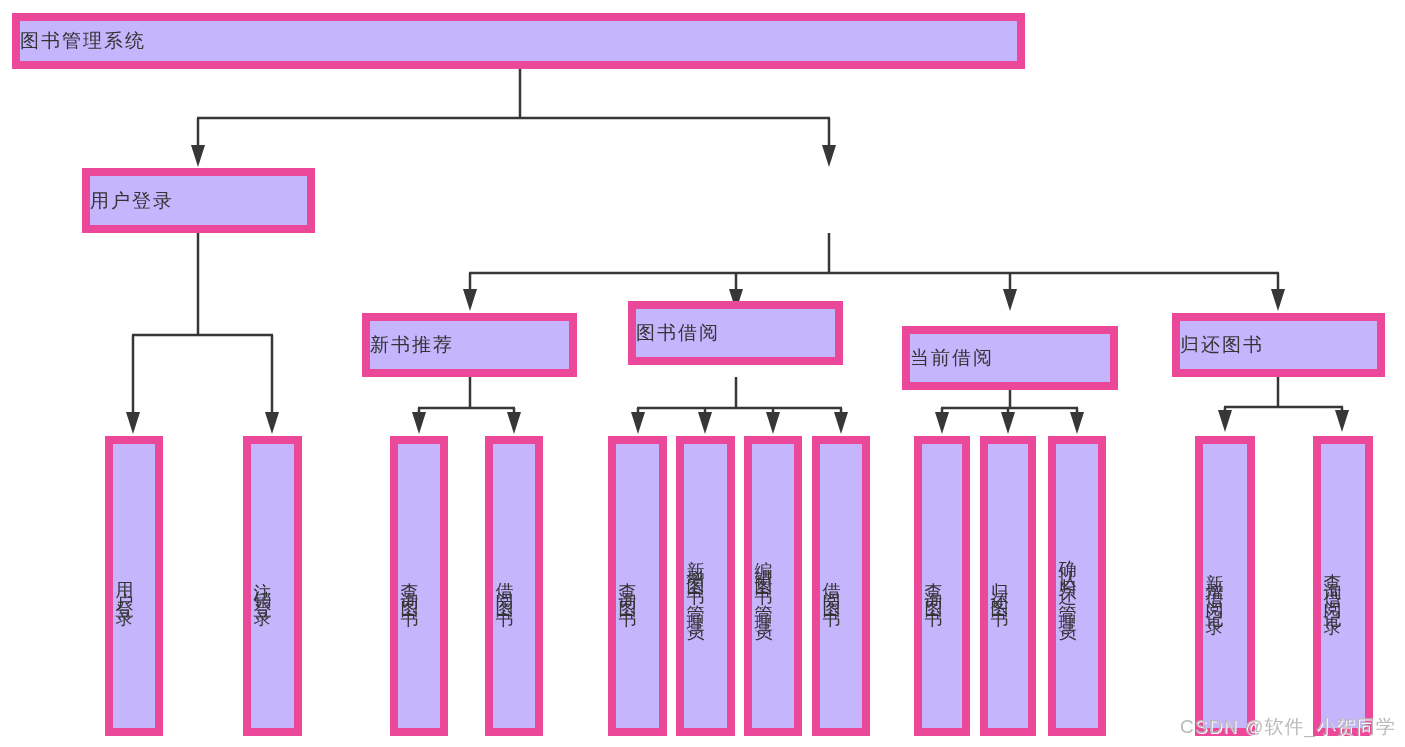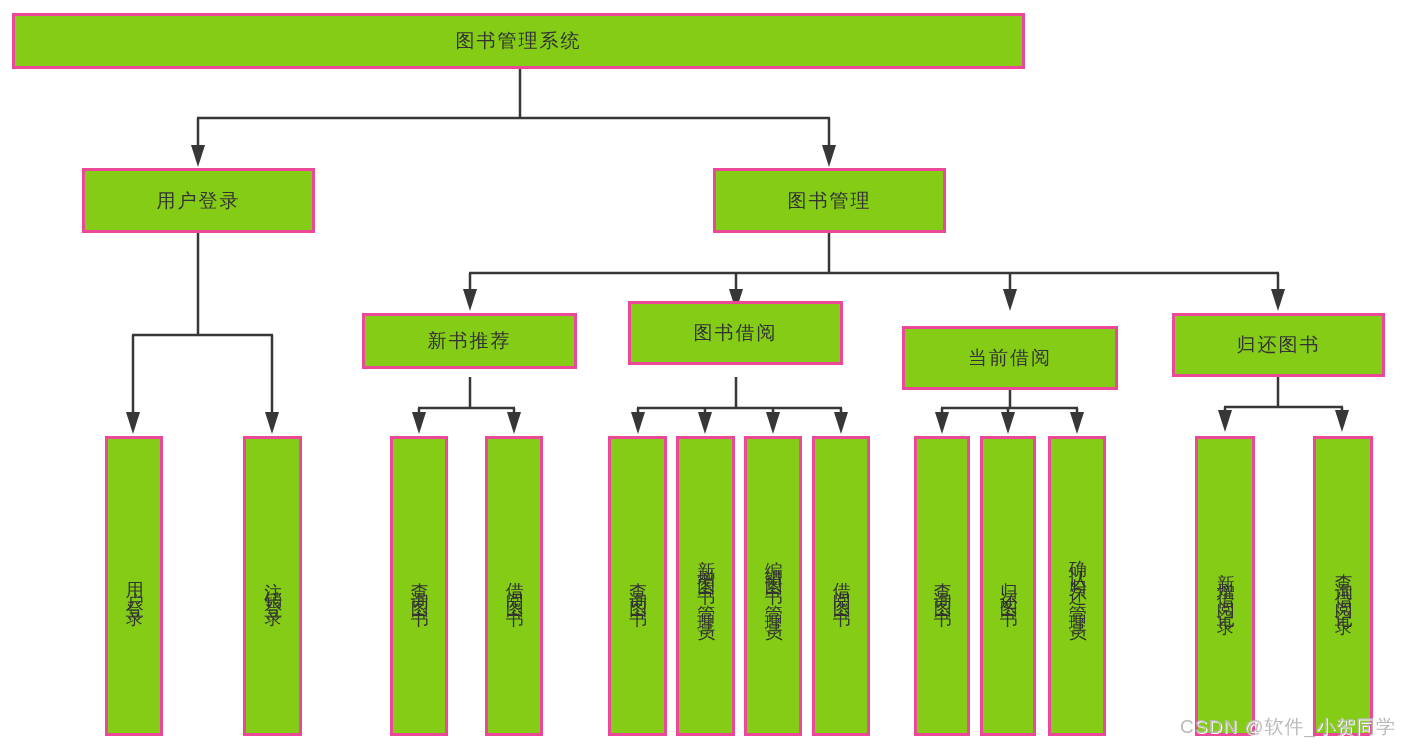--- a/index.html
+++ b/index.html
@@ -8,22 +8,22 @@
     width: 1405px; height: 747px;
     font-family: "Liberation Sans", sans-serif;
   }
   .stage {
     position: relative; width: 1405px; height: 747px;
     background: #ffffff; overflow: hidden;
   }
   svg.wires { position: absolute; left: 0; top: 0; z-index: 0; }
   .node {
     position: absolute; z-index: 1;
-    background: #84cc16; border: 3px solid #ec4899;
-    display: flex; align-items: center; justify-content: center;
+    background: #c4b5fd; border: 8px solid #ec4899;
+    display: flex; align-items: center; 
     color: #333333;
   }
   .hnode { font-size: 19px; letter-spacing: 2px; font-weight: 500; }
   .vnode .vtext {
     writing-mode: vertical-rl; text-orientation: mixed;
     font-size: 18px; letter-spacing: 9px; line-height: 1.2;
     font-weight: 500; white-space: nowrap;
   }
   .watermark {
     position: absolute; right: 9px; bottom: 7px; z-index: 2;
@@ -106,25 +106,22 @@
     </g>
   </svg>
 
   <div class="node hnode" style="left:12px; top:13px; width:1013px; height:56px;">
     <span>图书管理系统</span>
   </div>
 
   <div class="node hnode" style="left:82px; top:168px; width:233px; height:65px;">
     <span>用户登录</span>
   </div>
-  <div class="node hnode" style="left:713px; top:168px; width:233px; height:65px;">
-    <span>图书管理</span>
-  </div>
 
-  <div class="node hnode" style="left:362px; top:313px; width:215px; height:56px;">
+  <div class="node hnode" style="left:362px; top:313px; width:215px; height:64px;">
     <span>新书推荐</span>
   </div>
   <div class="node hnode" style="left:628px; top:301px; width:215px; height:64px;">
     <span>图书借阅</span>
   </div>
   <div class="node hnode" style="left:902px; top:326px; width:216px; height:64px;">
     <span>当前借阅</span>
   </div>
   <div class="node hnode" style="left:1172px; top:313px; width:213px; height:64px;">
     <span>归还图书</span>

